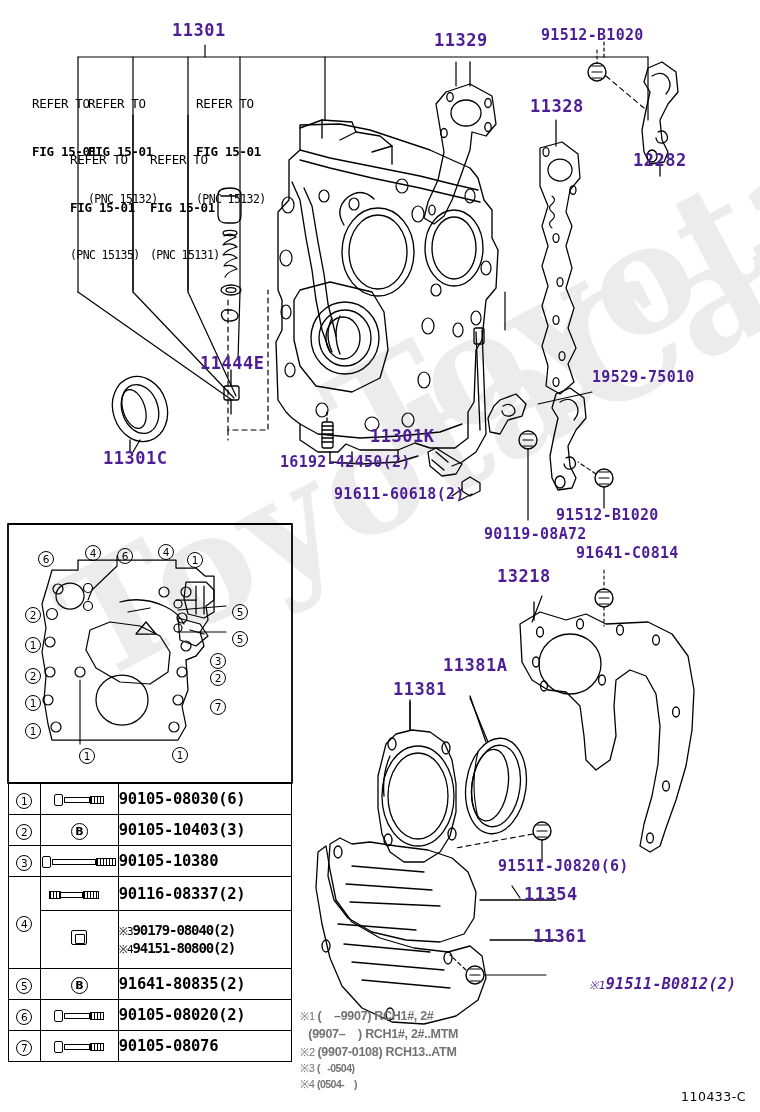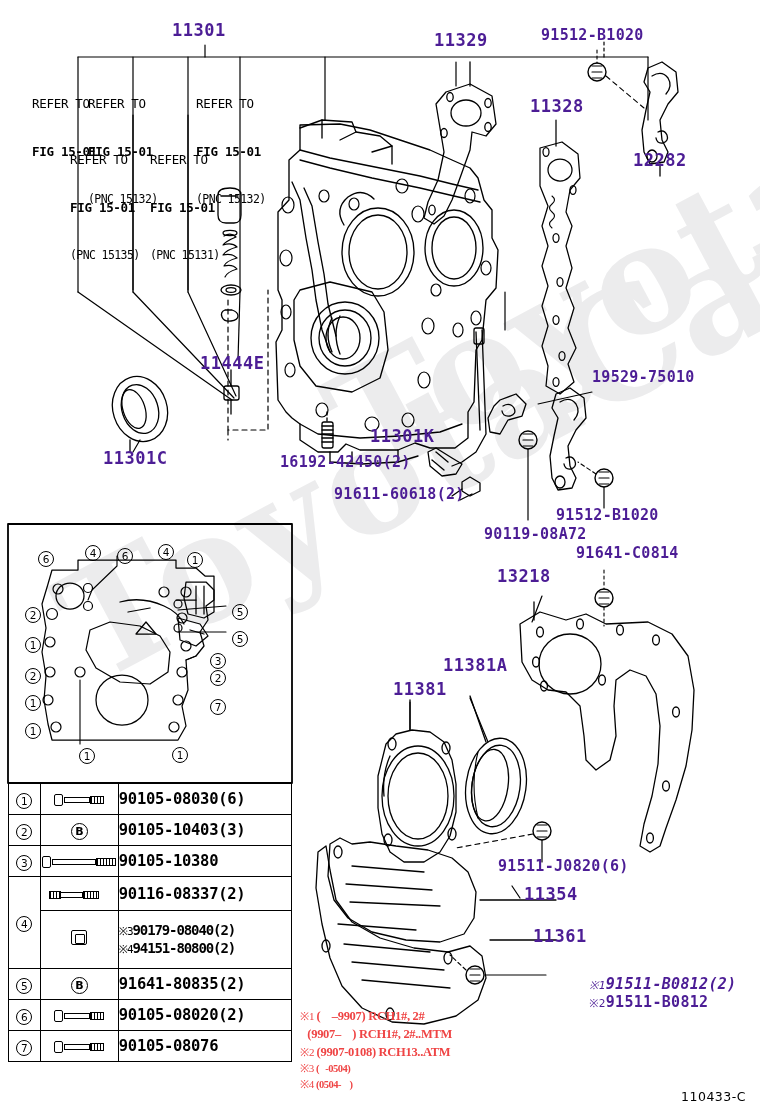--- a/index.html
+++ b/index.html
@@ -122,24 +122,24 @@
   .nut-glyph:after{
     content:""; position:absolute; left:3px; top:3px; width:8px; height:8px;
     border:1.3px solid #000; border-radius:1px;
   }
 
   
   #footnotes {
     position: absolute;
     left: 300px; top: 1008px;
     z-index: 4;
-    font-family: Liberation Serif, serif;
+    font-family: Liberation Sans, sans-serif;
     font-size: 12.5px;
     font-weight: bold;
-    color: #ef4444;
+    color: #737373;
     line-height: 1.42;
     white-space: pre;
     letter-spacing: -0.3px;
   }
   #footnotes .fn-sm { font-size: 10.5px; letter-spacing: -0.5px; }
 
   #diagram-id {
     position: absolute;
     right: 14px; bottom: 8px;
     z-index: 4;
@@ -561,23 +561,20 @@
   <div class="lbl big" style="left:497px; top:568px;">13218</div>
   <div class="lbl big" style="left:443px; top:657px;">11381A</div>
   <div class="lbl big" style="left:393px; top:681px;">11381</div>
   <div class="lbl mid" style="left:498px; top:859px;">91511-J0820(6)</div>
   <div class="lbl big" style="left:524px; top:886px;">11354</div>
   <div class="lbl big" style="left:533px; top:928px;">11361</div>
 
   <div class="lbl mid" style="left:552px; top:961px;font-style:italic;">
     <span class="ref-mark">※1</span><span>91511-B0812(2)</span>
   </div>
-  <div class="lbl mid" style="left:552px; top:979px;">
-    <span class="ref-mark">※2</span><span>91511-B0812</span>
-  </div>
 
   <div id="detail-markers">
       <div class="cnum" style="position: absolute; left: 38px; top: 551px; z-index: 5;">6</div>
       <div class="cnum" style="position: absolute; left: 85px; top: 545px; z-index: 5;">4</div>
       <div class="cnum" style="position: absolute; left: 117px; top: 548px; z-index: 5;">6</div>
       <div class="cnum" style="position: absolute; left: 158px; top: 544px; z-index: 5;">4</div>
       <div class="cnum" style="position: absolute; left: 187px; top: 552px; z-index: 5;">1</div>
       <div class="cnum" style="position: absolute; left: 25px; top: 607px; z-index: 5;">2</div>
       <div class="cnum" style="position: absolute; left: 25px; top: 637px; z-index: 5;">1</div>
       <div class="cnum" style="position: absolute; left: 25px; top: 668px; z-index: 5;">2</div>

